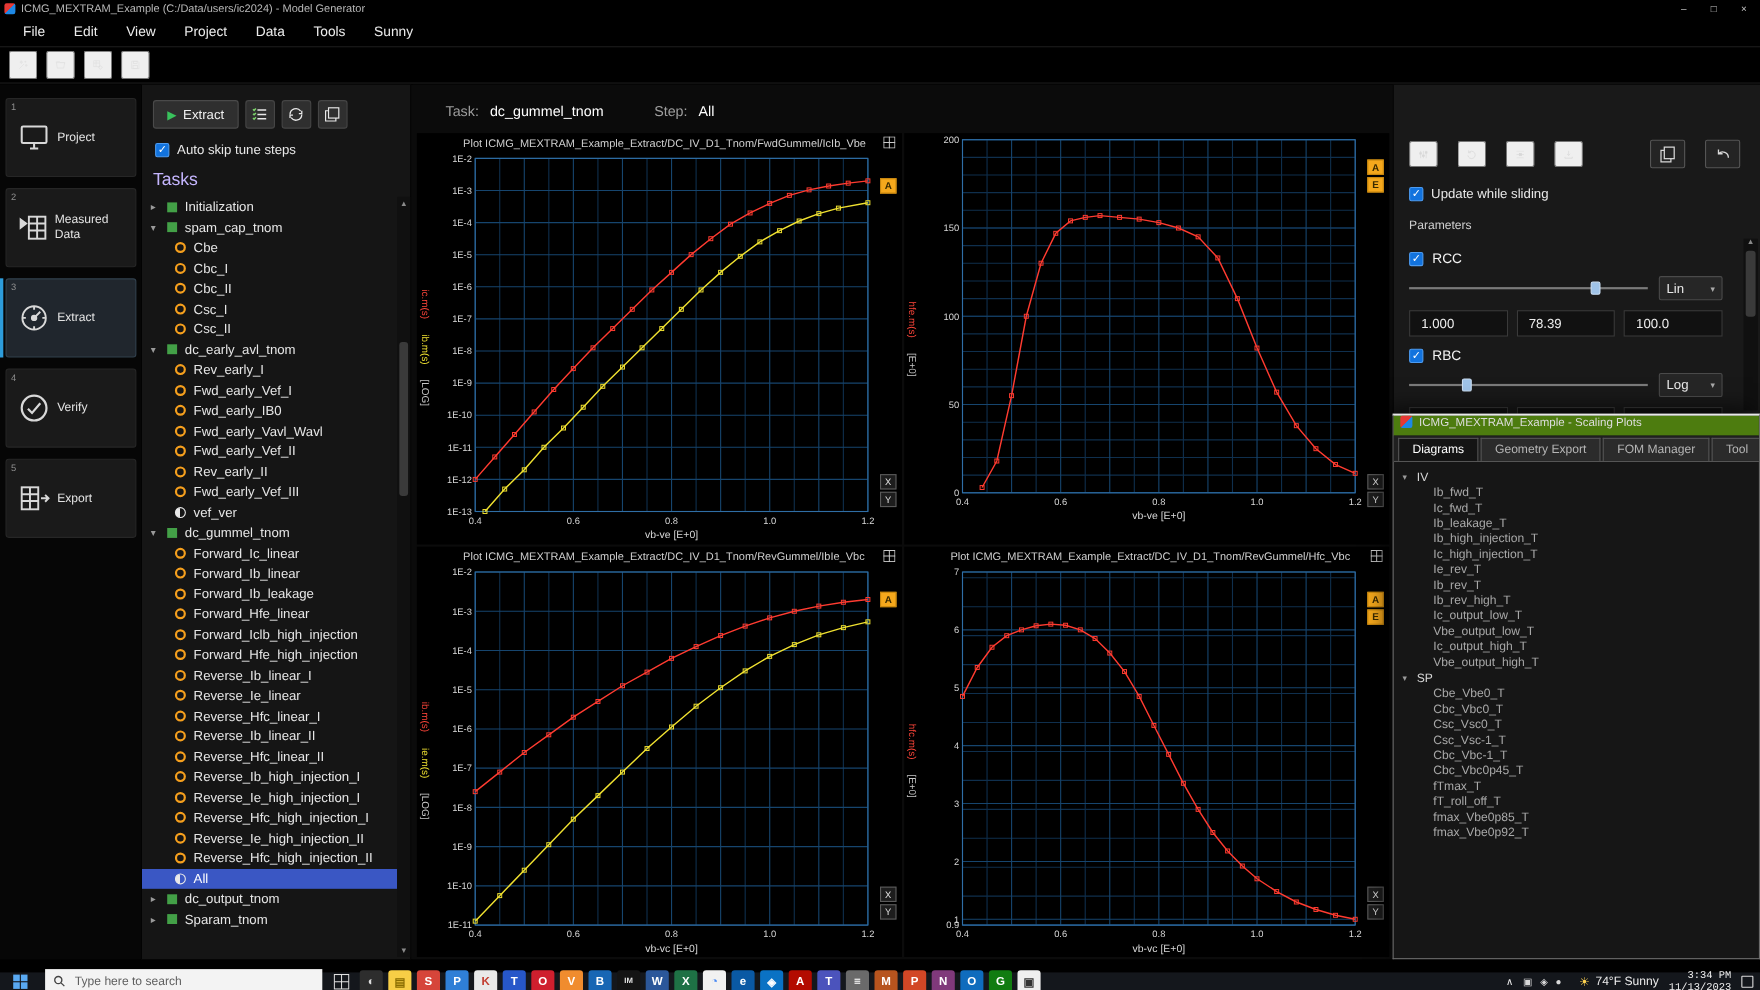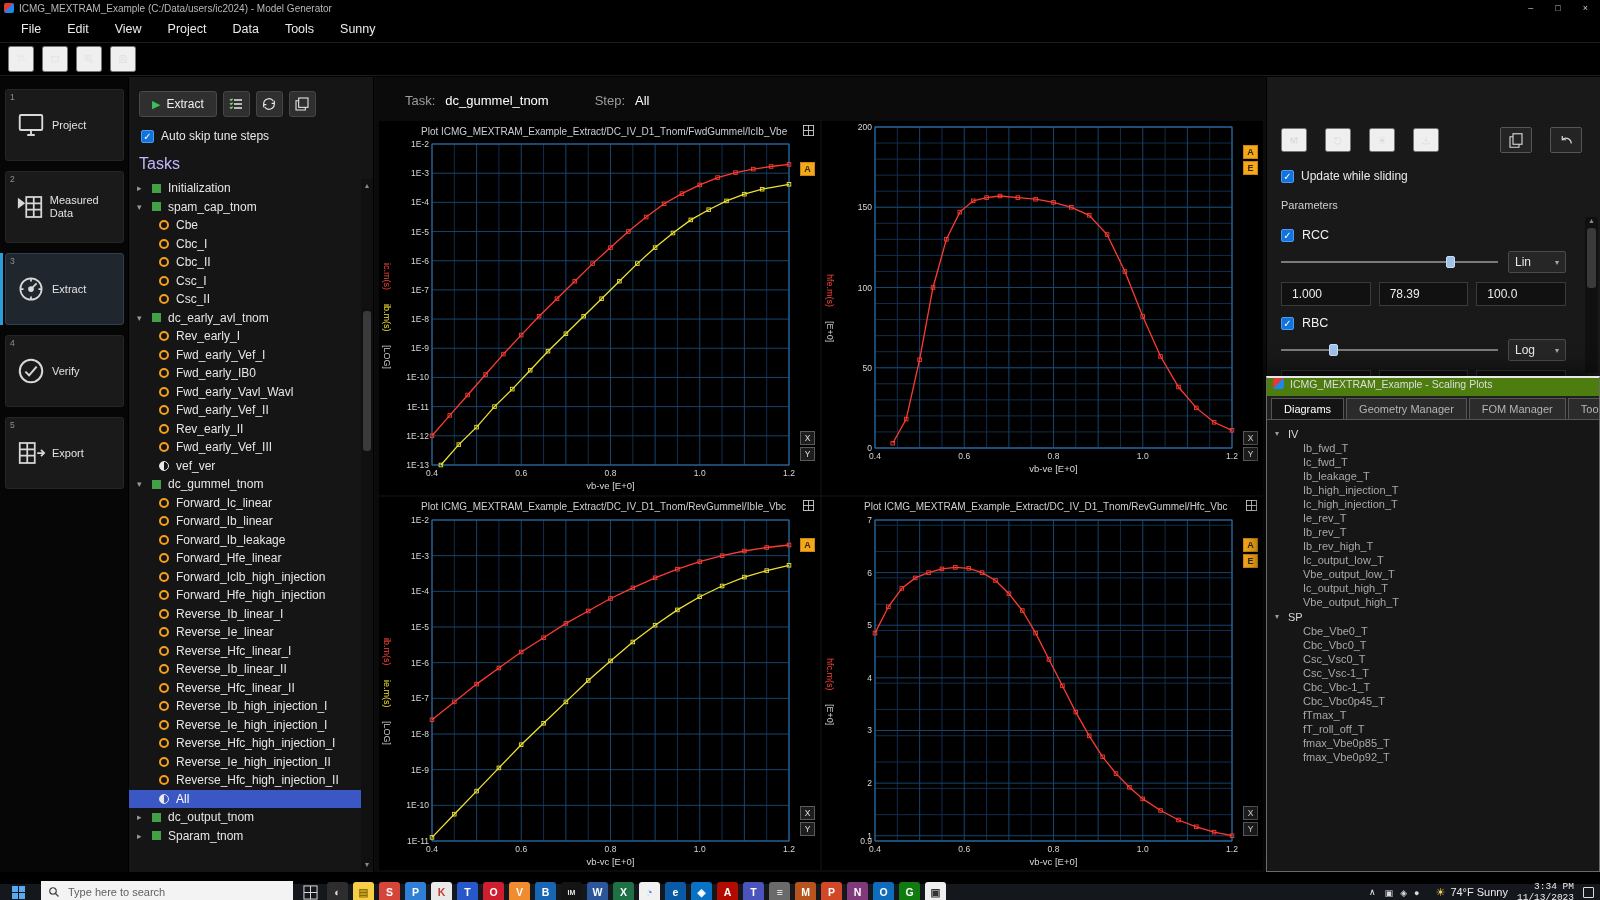--- a/index.html
+++ b/index.html
@@ -975,21 +975,21 @@
       </div>
     </div>
 
     <div class="scaling-window">
       <div class="sw-title">
         <span class="sw-ico"></span>
         <span>ICMG_MEXTRAM_Example - Scaling Plots</span>
       </div>
       <div class="sw-tabs" id="sw-tabs">
           <div class="sw-tab active">Diagrams</div>
-          <div class="sw-tab">Geometry Manager</div>
+          <div class="sw-tab">Geometry Export</div>
           <div class="sw-tab">FOM Manager</div>
           <div class="sw-tab">Tool</div>
         </div>
       <div class="sw-tree" id="sw-tree">
           <div class="sw-group">
             <span class="chev">▾</span>
             <span>IV</span>
           </div>
           <div class="sw-item">Ib_fwd_T</div>
           <div class="sw-item">Ic_fwd_T</div>

